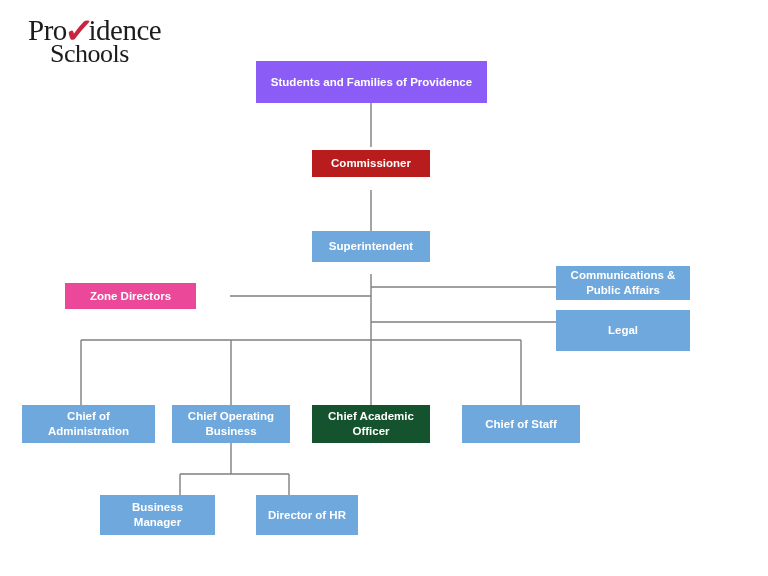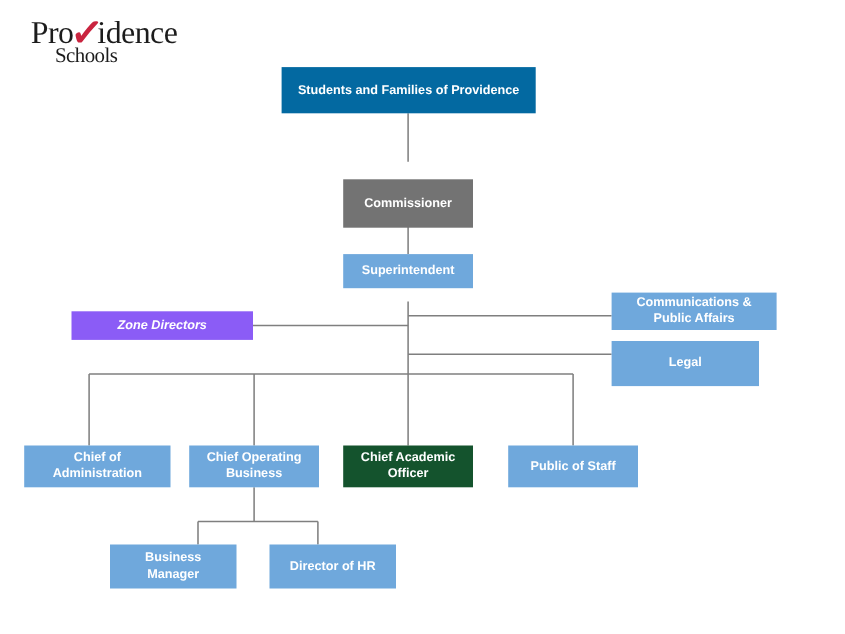--- a/index.html
+++ b/index.html
@@ -20,21 +20,21 @@
   .logo-line1{font-size:29px;letter-spacing:-0.5px;white-space:nowrap;}
   .logo-check{
     display:inline-block;
     font-weight:700;
     font-size:36px;
     line-height:0;
     position:relative;top:3px;
     margin:0 -5px 0 -3px;
     transform:rotate(4deg);
   }
-  .logo-line2{font-size:19px;letter-spacing:-0.5px;margin-left:22px;margin-top:-4px;}
+  .logo-line2{font-size:26px;letter-spacing:-0.5px;margin-left:22px;margin-top:-4px;}
   
   .node{
     position:absolute;
     display:flex;align-items:center;justify-content:center;
     text-align:center;
     font-weight:bold;
     font-size:11.5px;
     line-height:1.3;
     white-space:pre-line;
     box-sizing:border-box;
@@ -62,32 +62,32 @@
       <line x1="81" y1="340" x2="81" y2="405" stroke="#7f7f7f" stroke-width="1.4"></line>
       <line x1="231" y1="340" x2="231" y2="405" stroke="#7f7f7f" stroke-width="1.4"></line>
       <line x1="521" y1="340" x2="521" y2="405" stroke="#7f7f7f" stroke-width="1.4"></line>
       <line x1="231" y1="443" x2="231" y2="474" stroke="#7f7f7f" stroke-width="1.4"></line>
       <line x1="180" y1="474" x2="289" y2="474" stroke="#7f7f7f" stroke-width="1.4"></line>
       <line x1="180" y1="474" x2="180" y2="495" stroke="#7f7f7f" stroke-width="1.4"></line>
       <line x1="289" y1="474" x2="289" y2="495" stroke="#7f7f7f" stroke-width="1.4"></line>
     </svg>
 
   <div id="node-layer">
-      <div class="node" style="left: 256px; top: 61px; width: 231px; height: 42px; background: #0369a1; color: rgb(255, 255, 255);">Students and Families of Providence</div>
-      <div class="node" style="left: 312px; top: 163px; width: 118px; height: 44px; background: #737373; color: rgb(255, 255, 255);">Commissioner</div>
+      <div class="node" style="left: 256px; top: 61px; width: 231px; height: 42px; background: #8b5cf6; color: rgb(255, 255, 255);">Students and Families of Providence</div>
+      <div class="node" style="left: 312px; top: 150px; width: 118px; height: 27px; background: #b91c1c; color: rgb(255, 255, 255);">Commissioner</div>
       <div class="node" style="left: 312px; top: 231px; width: 118px; height: 31px; background: rgb(111, 168, 220); color: rgb(255, 255, 255);">Superintendent</div>
-      <div class="node" style="left: 65px; top: 283px; width: 165px; height: 26px; background: #8b5cf6; color: rgb(255, 255, 255); font-style: italic;">Zone Directors</div>
-      <div class="node" style="left: 556px; top: 266px; width: 150px; height: 34px; background: rgb(111, 168, 220); color: rgb(255, 255, 255);">Communications &amp;
+      <div class="node" style="left: 65px; top: 283px; width: 131px; height: 26px; background: #ec4899; color: rgb(255, 255, 255);">Zone Directors</div>
+      <div class="node" style="left: 556px; top: 266px; width: 134px; height: 34px; background: rgb(111, 168, 220); color: rgb(255, 255, 255);">Communications &amp;
 Public Affairs</div>
       <div class="node" style="left: 556px; top: 310px; width: 134px; height: 41px; background: rgb(111, 168, 220); color: rgb(255, 255, 255);">Legal</div>
       <div class="node" style="left: 22px; top: 405px; width: 133px; height: 38px; background: rgb(111, 168, 220); color: rgb(255, 255, 255);">Chief of
 Administration</div>
       <div class="node" style="left: 172px; top: 405px; width: 118px; height: 38px; background: rgb(111, 168, 220); color: rgb(255, 255, 255);">Chief Operating
 Business</div>
       <div class="node" style="left: 312px; top: 405px; width: 118px; height: 38px; background: #14532d; color: rgb(255, 255, 255);">Chief Academic
 Officer</div>
-      <div class="node" style="left: 462px; top: 405px; width: 118px; height: 38px; background: rgb(111, 168, 220); color: rgb(255, 255, 255);">Public of Staff</div>
+      <div class="node" style="left: 462px; top: 405px; width: 118px; height: 38px; background: rgb(111, 168, 220); color: rgb(255, 255, 255);">Chief of Staff</div>
       <div class="node" style="left: 100px; top: 495px; width: 115px; height: 40px; background: rgb(111, 168, 220); color: rgb(255, 255, 255);">Business
 Manager</div>
-      <div class="node" style="left: 245px; top: 495px; width: 115px; height: 40px; background: rgb(111, 168, 220); color: rgb(255, 255, 255);">Director of HR</div>
+      <div class="node" style="left: 256px; top: 495px; width: 102px; height: 40px; background: rgb(111, 168, 220); color: rgb(255, 255, 255);">Director of HR</div>
     </div>
 
 </div>
 
 </body></html>

